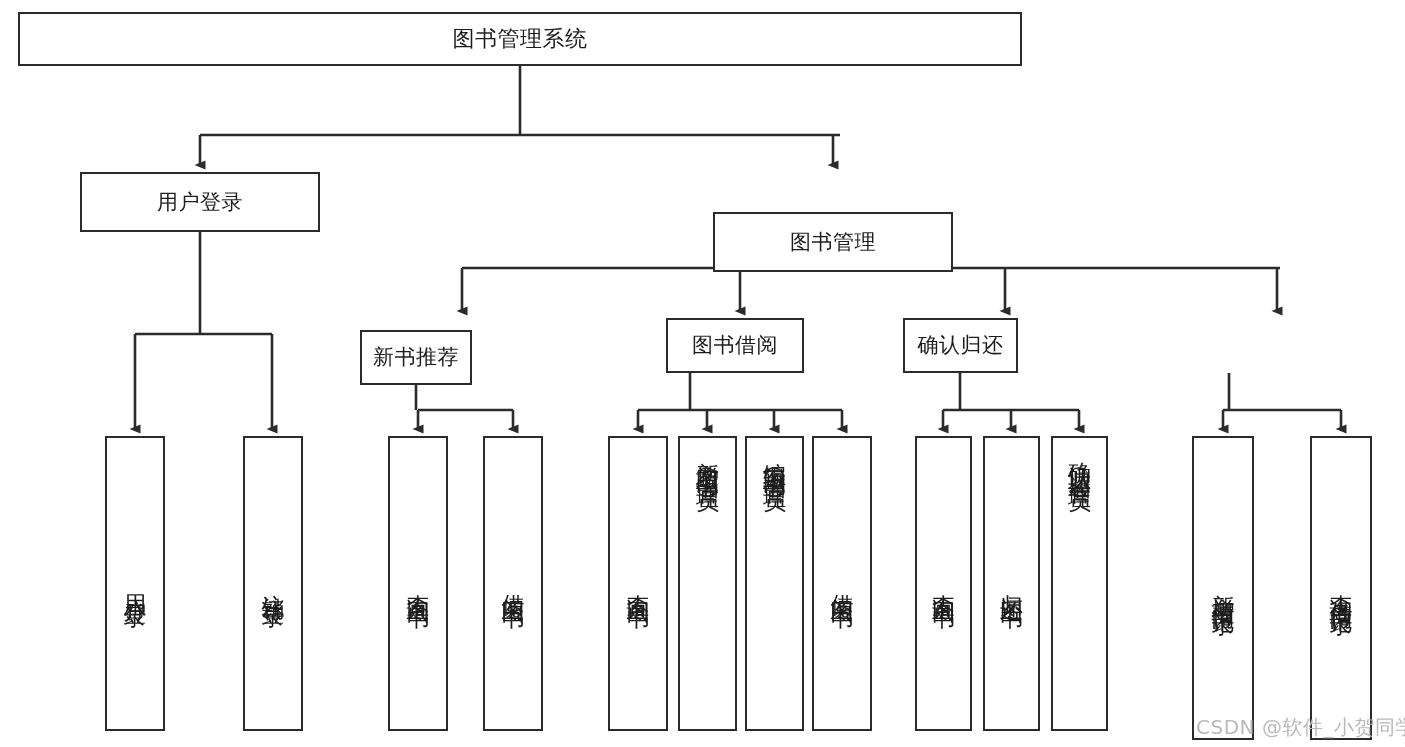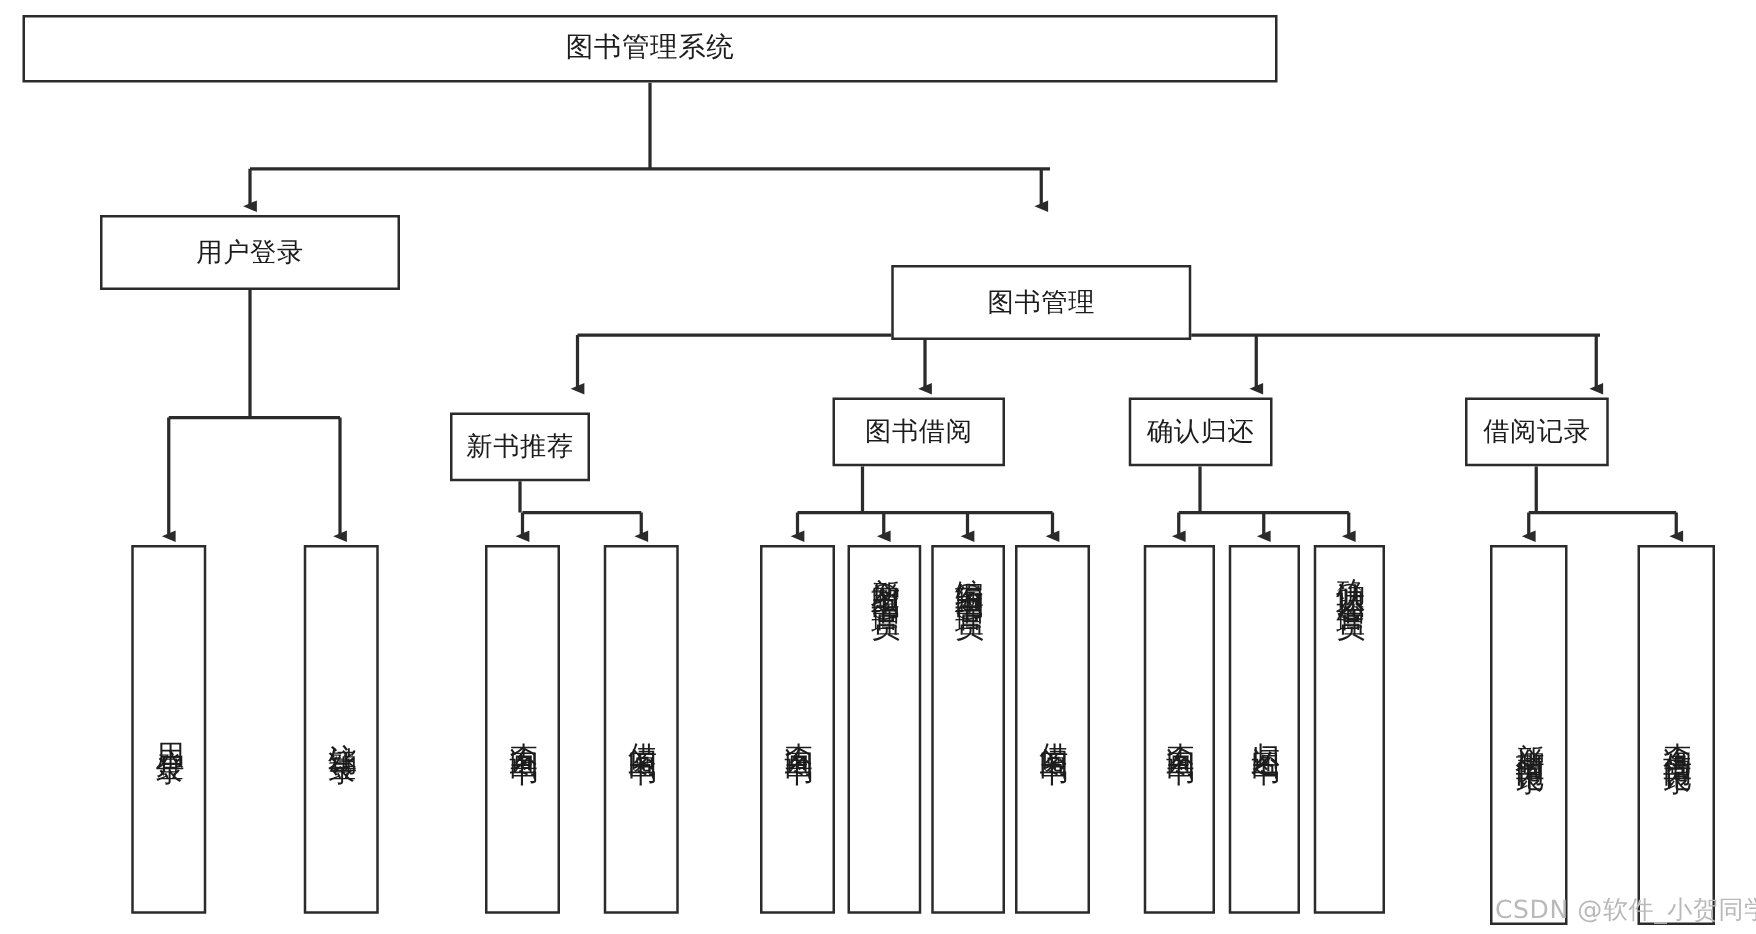--- a/index.html
+++ b/index.html
@@ -146,23 +146,20 @@
 
   <div class="node horiz" id="n-l3-0" style="left: 360px; top: 318px; width: 112px; height: 55px; margin-top: 12px;">
     <span class="lbl">新书推荐</span>
   </div>
   <div class="node horiz" id="n-l3-1" style="left: 666px; top: 318px; width: 138px; height: 55px; align-items: center;">
     <span class="lbl">图书借阅</span>
   </div>
   <div class="node horiz" id="n-l3-2" style="left: 903px; top: 318px; width: 115px; height: 55px;">
     <span class="lbl">确认归还</span>
   </div>
-  <div class="node horiz" id="n-l3-3" style="left: 1172px; top: 318px; width: 115px; height: 55px;">
-    <span class="lbl">借阅记录</span>
-  </div>
 
   <div class="node vert center" id="n-leaf-0" style="left: 105px; top: 436px; width: 60px; height: 295px;">
     <span class="lbl">用户登录</span>
   </div>
   <div class="node vert center" id="n-leaf-1" style="left: 243px; top: 436px; width: 60px; height: 295px;">
     <span class="lbl">注销登录</span>
   </div>
   <div class="node vert center" id="n-leaf-2" style="left: 388px; top: 436px; width: 60px; height: 295px;">
     <span class="lbl">查询图书</span>
   </div>

